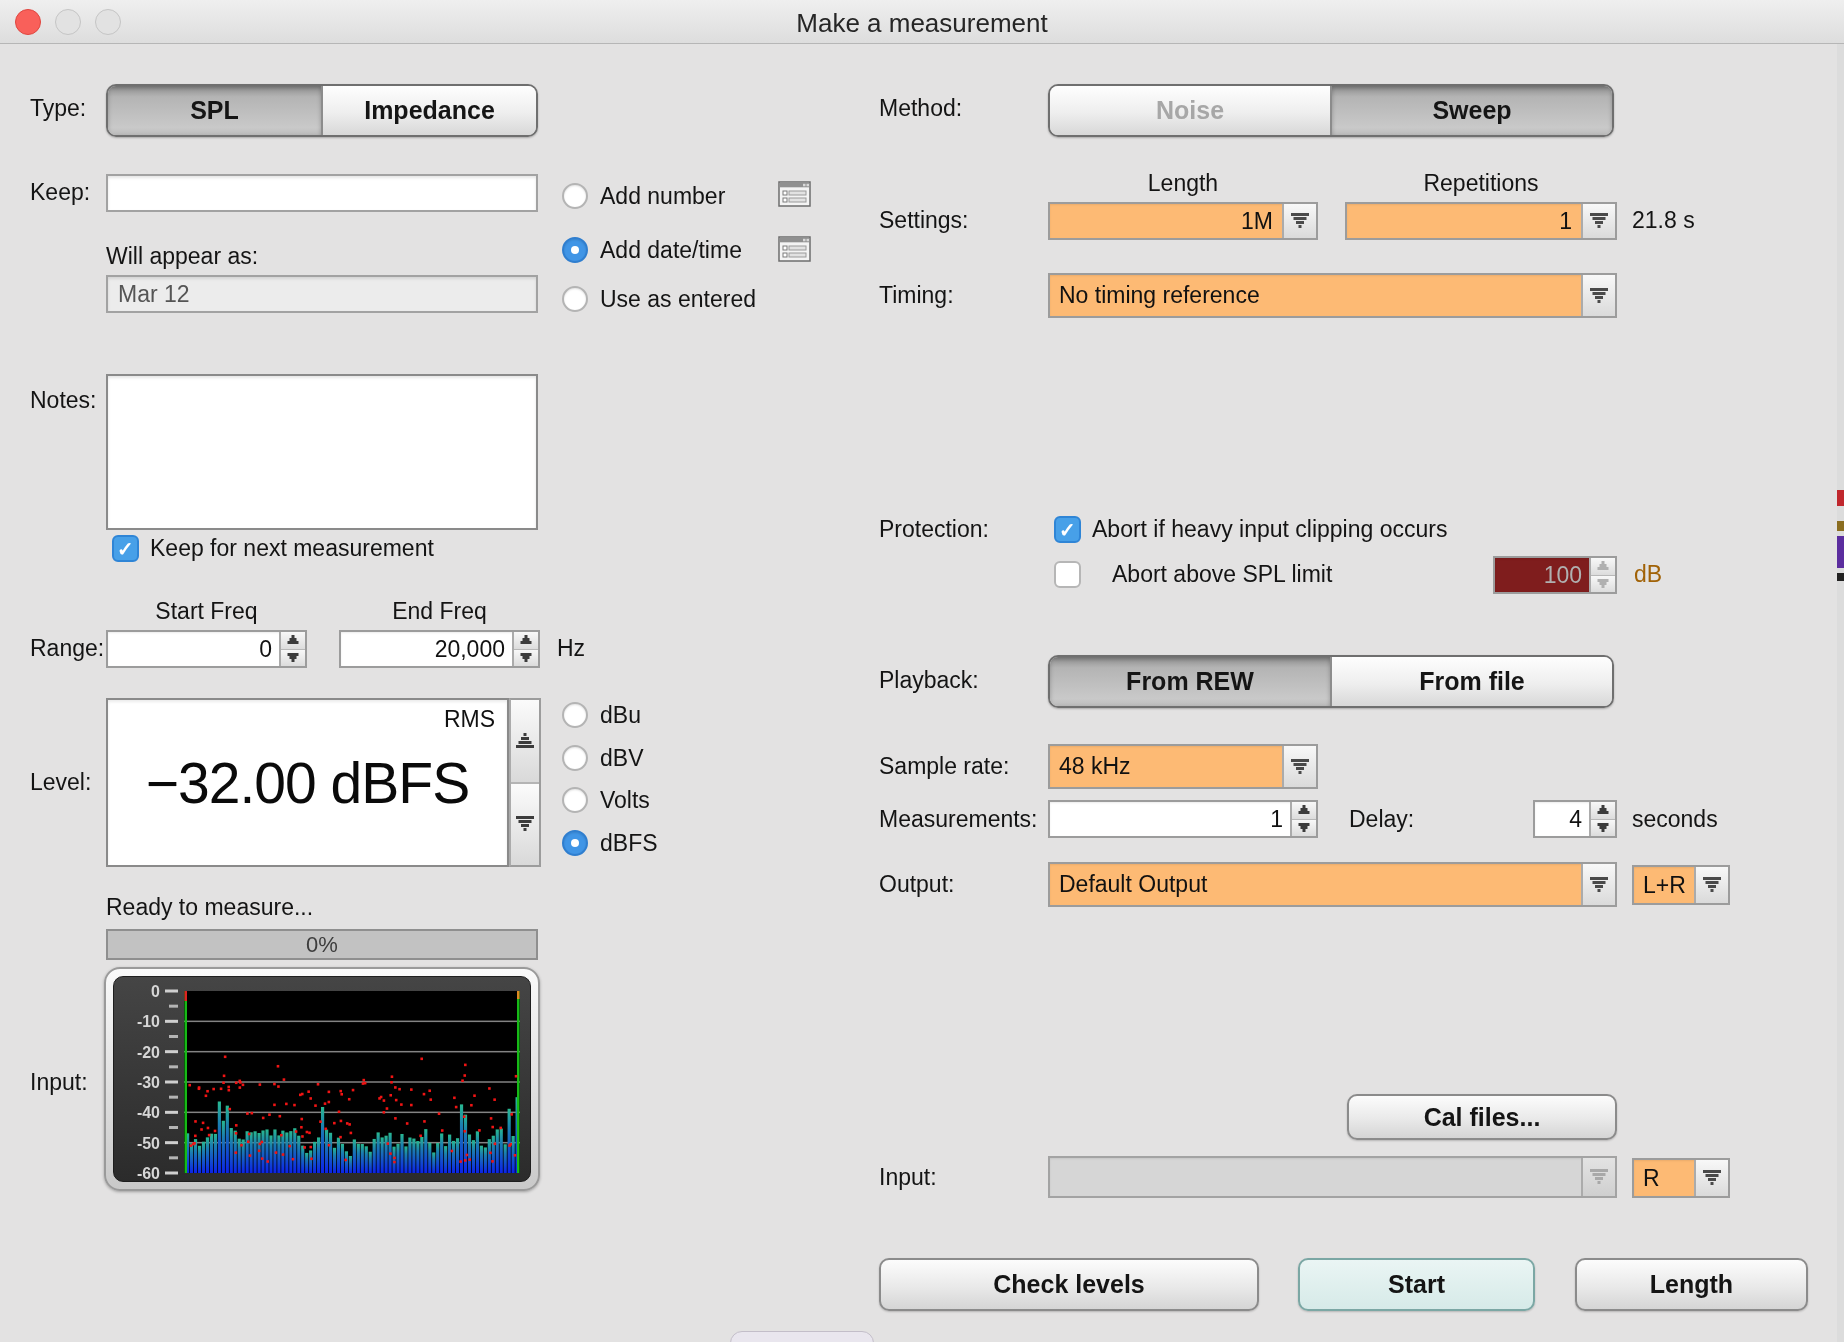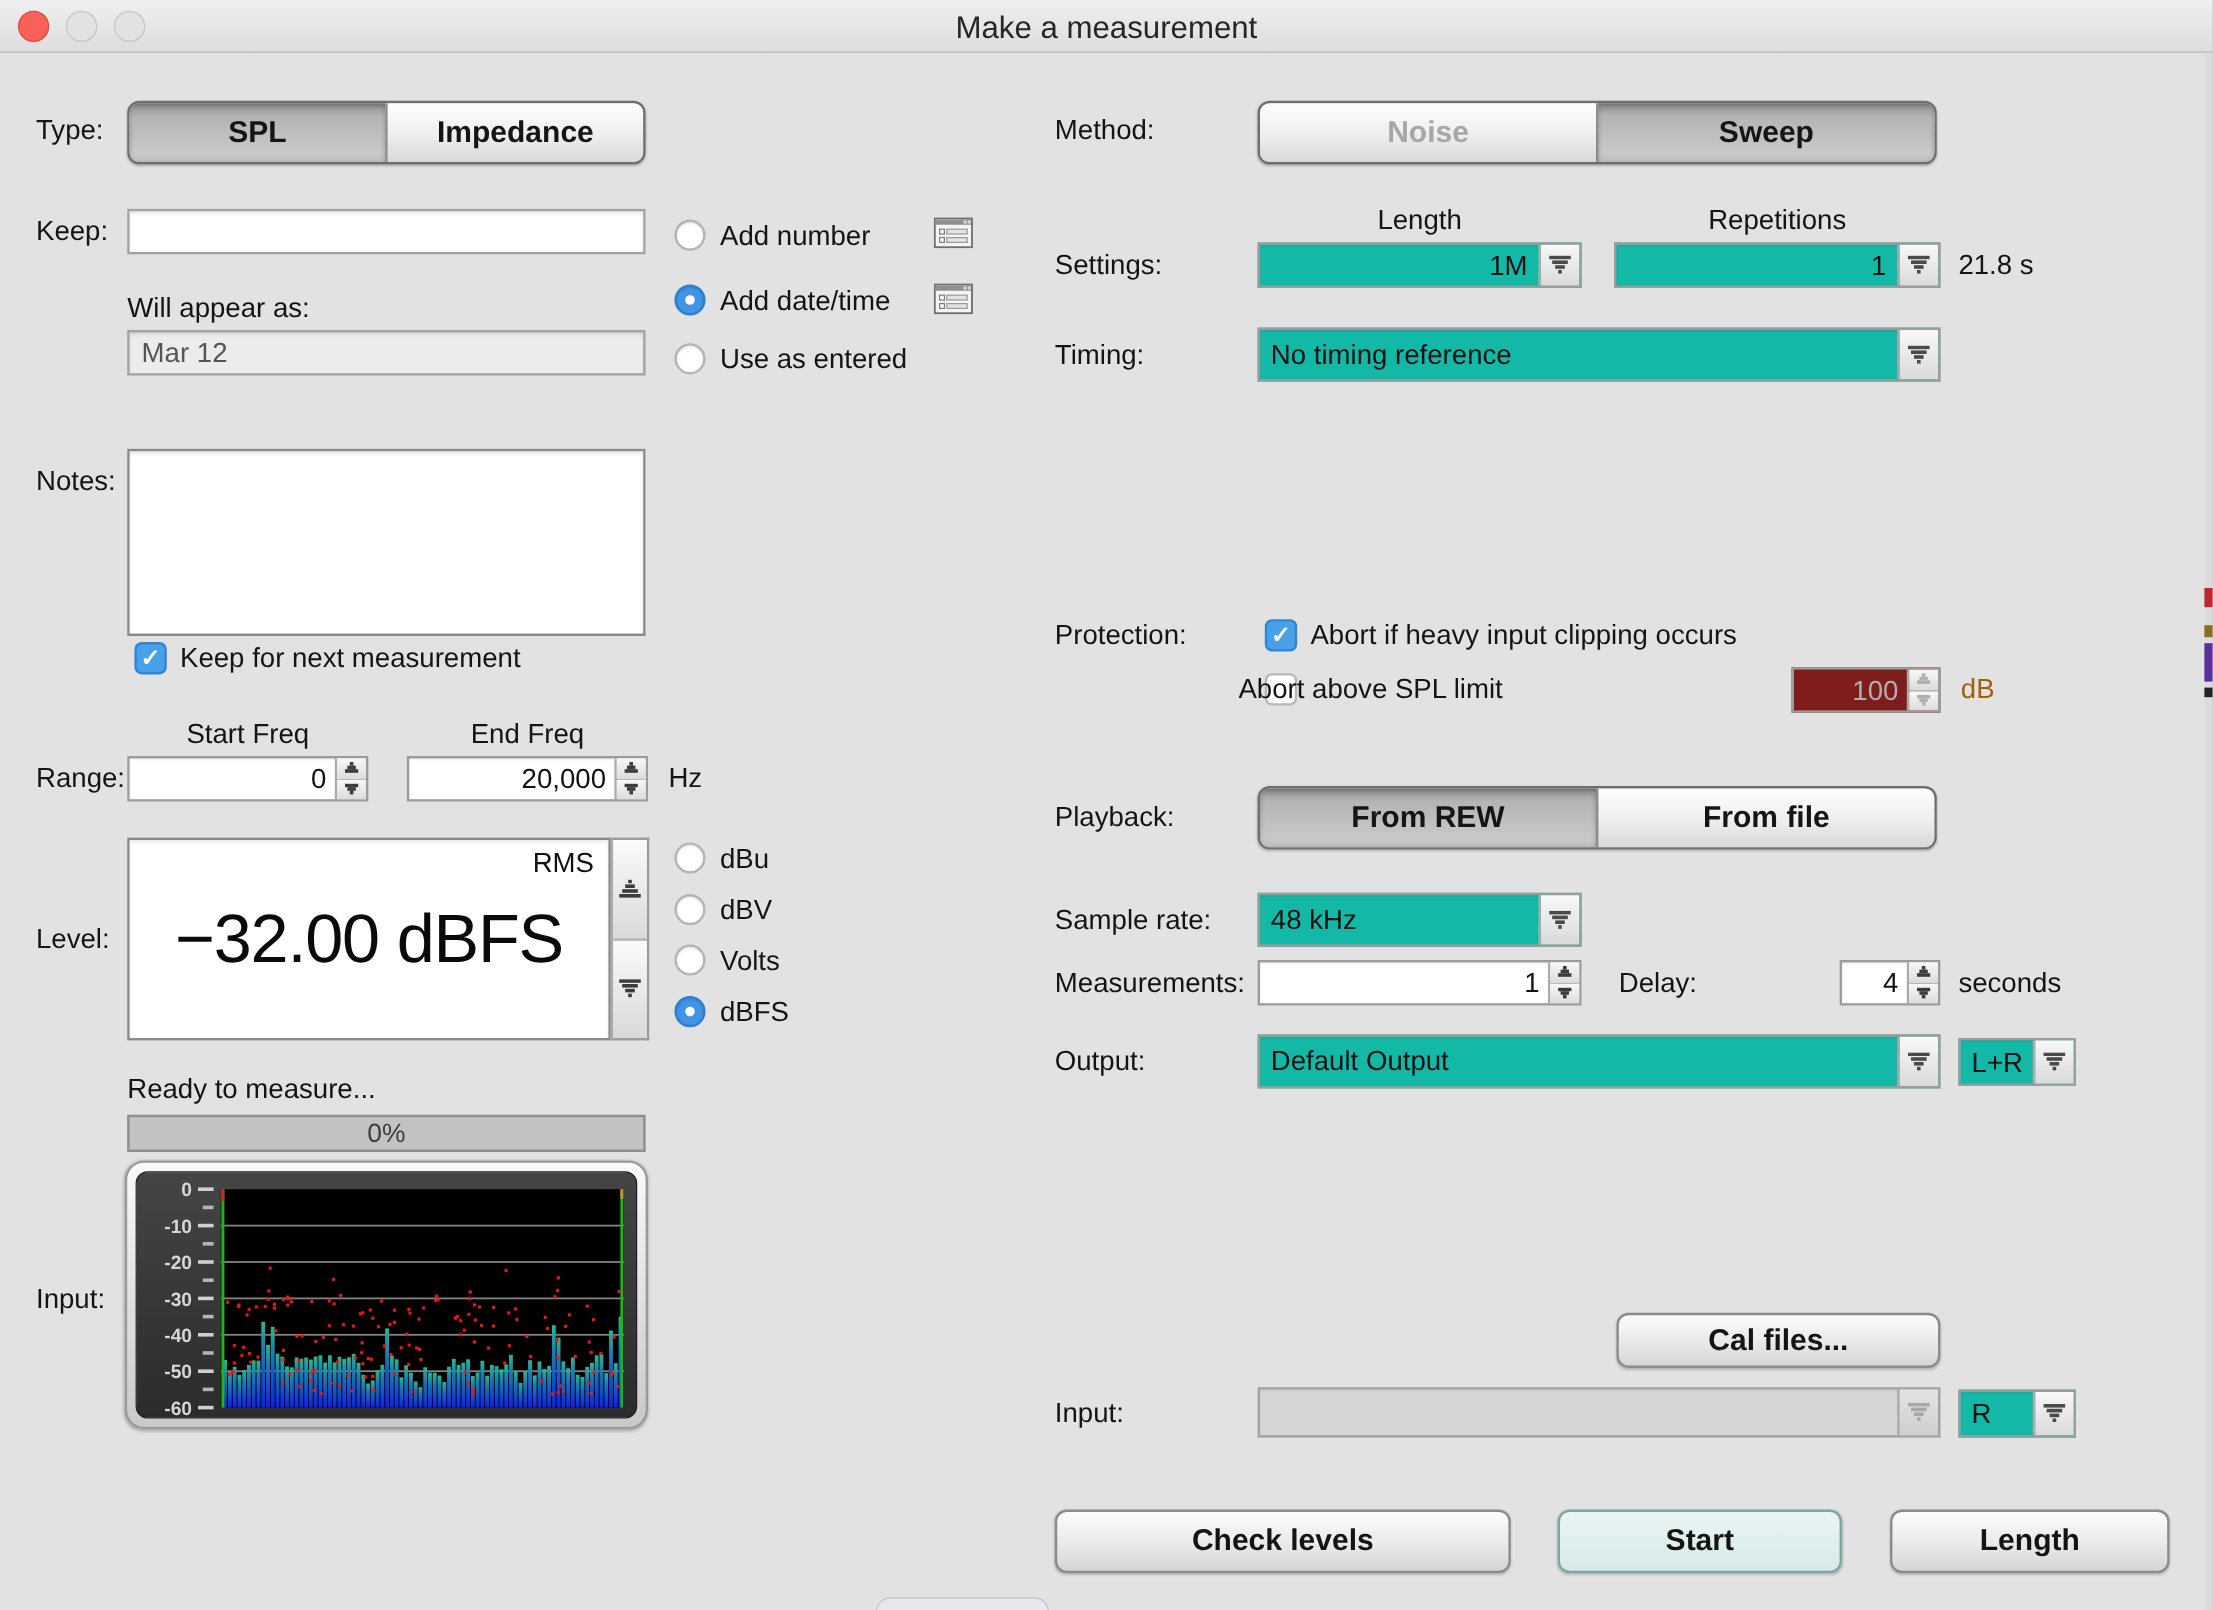--- a/index.html
+++ b/index.html
@@ -37,21 +37,21 @@
   .check{position:absolute;width:27px;height:27px;border-radius:6px;background:#fff;
     border:2px solid #b6b6b6;}
   .check.on{background:#47a0e8;border:2px solid #2f85d6;color:#fff;font-size:20px;
     font-weight:bold;text-align:center;line-height:25px;}
   .btn{position:absolute;display:flex;align-items:center;justify-content:center;
     background:linear-gradient(#fcfcfc,#e9e9e9 55%,#d5d5d5);border:2px solid #8b8b8b;
     border-radius:10px;font-size:25px;font-weight:bold;color:#141414;
     box-shadow:0 1px 2px rgba(0,0,0,.2);}
   .btn.teal{background:linear-gradient(#eaf5f4,#d6eae8);border:2px solid #7ba7a4;}
   
-  .combo{position:absolute;display:flex;background:#14b8a6;border:2px solid #9c9c9c;
+  .combo{position:absolute;display:flex;background:#fdba74;border:2px solid #9c9c9c;
     box-shadow:inset 0 1px 2px rgba(0,0,0,.08);}
   .combo .val{flex:1;font-size:23px;color:#111;padding:0 9px;display:flex;align-items:center;overflow:hidden;white-space:nowrap;}
   .combo .val.right{justify-content:flex-end;}
   .combo .arrbtn{width:34px;border-left:2px solid #ababab;
     background:linear-gradient(#f8f8f8,#dadada);display:flex;align-items:center;justify-content:center;}
   .combo.disabled{background:#d6d6d6;border-color:#a3a3a3;}
   .combo.disabled .arrbtn{background:linear-gradient(#e3e3e3,#cfcfcf);}
   .combo.disabled .val{color:#9c9c9c;}
   
   .spin{position:absolute;display:flex;background:#fff;border:2px solid #9c9c9c;
@@ -549,21 +549,21 @@
           <rect x="7" y="8" width="8" height="3" fill="#4a4a4a"></rect>
           <rect x="9.5" y="12" width="3" height="3" fill="#4a4a4a"></rect>
         </svg>
       </div>
   </div>
 
   <div class="lbl" style="left:879px;top:515px">Protection:</div>
   <div class="check on" style="left:1054px;top:516px">✓</div>
   <div class="lbl" style="left:1092px;top:515px">Abort if heavy input clipping occurs</div>
   <div class="check" style="left:1054px;top:561px"></div>
-  <div class="lbl" style="left:1032px;top:560px">Abort above SPL limit</div>
+  <div class="lbl" style="left:1112px;top:560px">Abort above SPL limit</div>
   <div class="spin disabled" style="left:1493px;top:556px;width:124px;height:38px">
     <div class="val">100</div>
     <div class="btns">
         <div class="sb up dis">
           <svg width="14" height="10">
             <rect x="5.5" y="0" width="3" height="3" fill="#b0b0b0"></rect>
             <rect x="3.5" y="3" width="7" height="3" fill="#b0b0b0"></rect>
             <rect x="1.5" y="6" width="11" height="3" fill="#b0b0b0"></rect>
           </svg>
         </div>

